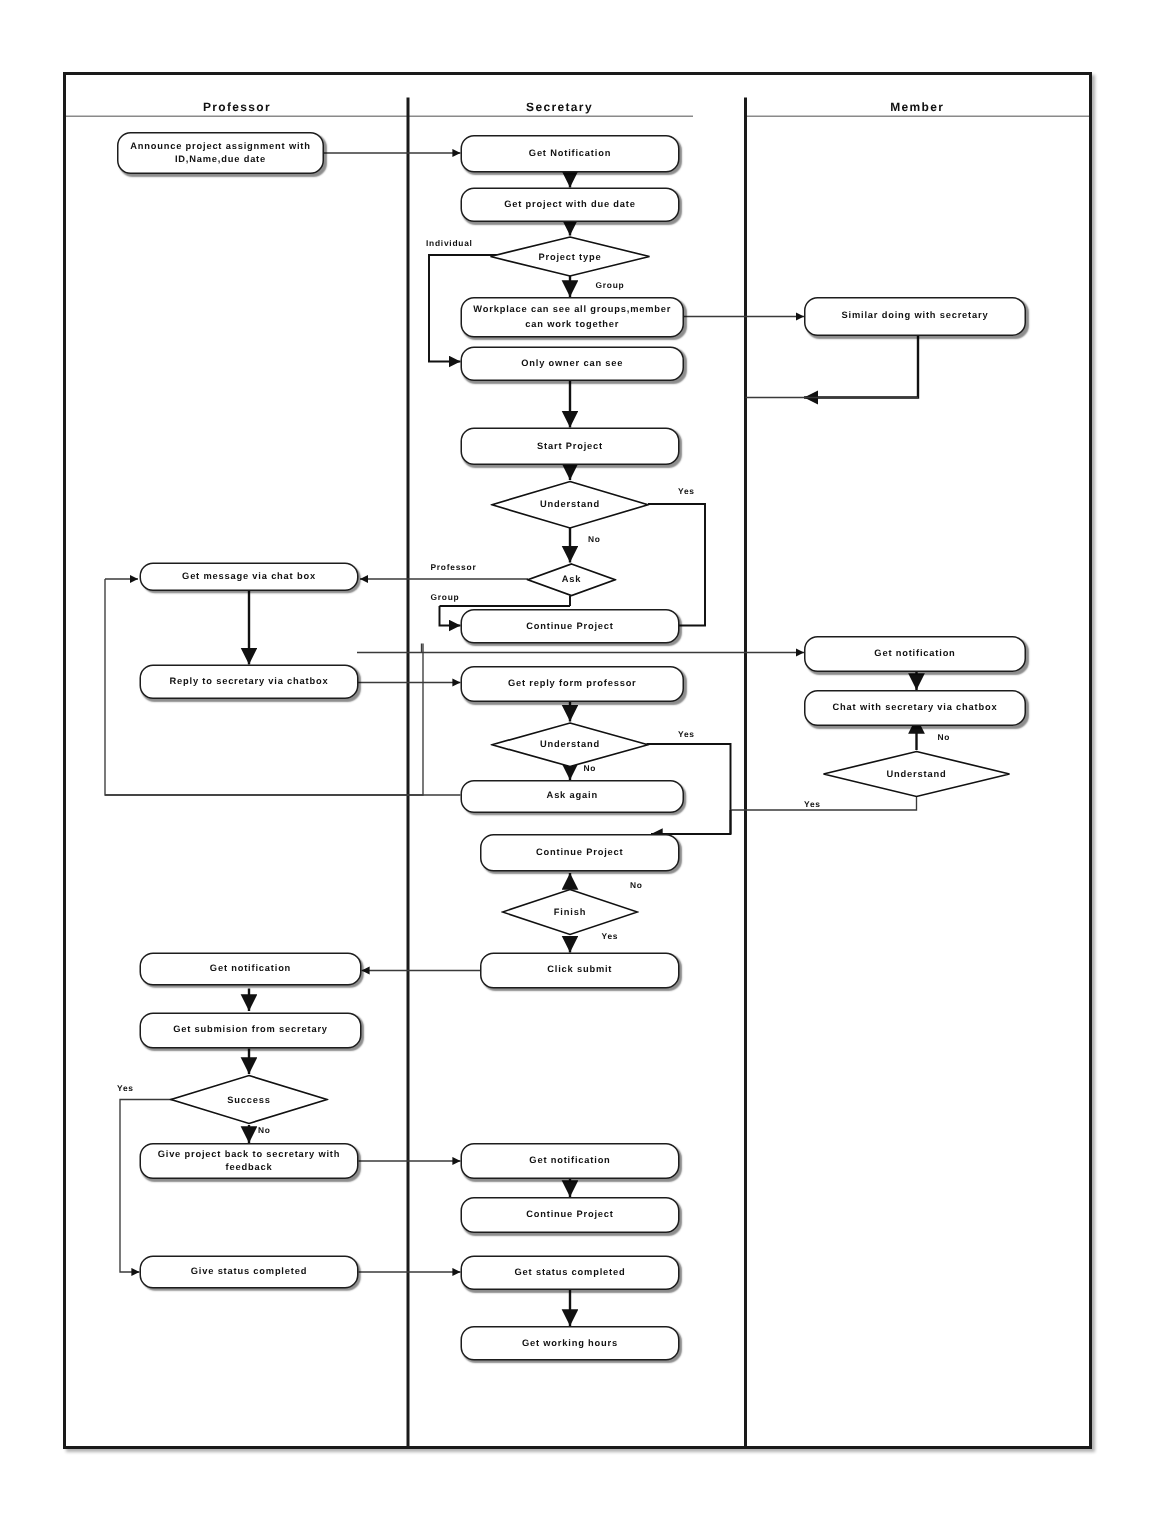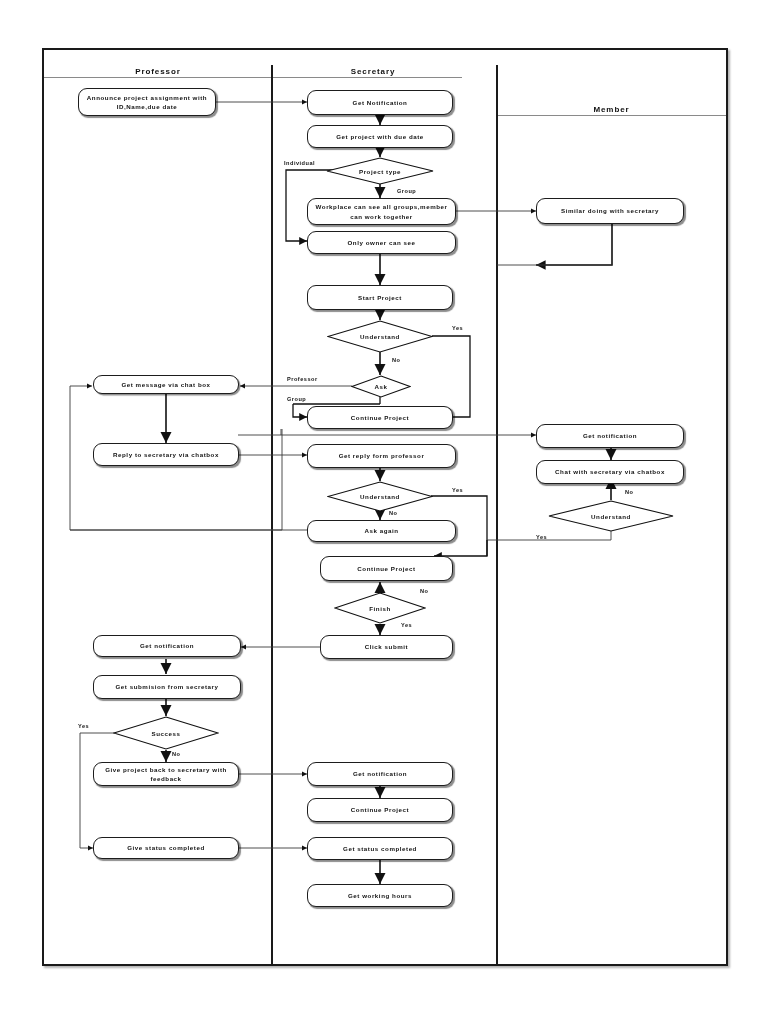--- a/index.html
+++ b/index.html
@@ -10,21 +10,21 @@
          box-shadow:2px 2px 2px rgba(0,0,0,.30);}
   #title{position:absolute;left:44px;top:50px;width:682px;height:15px;
          background:#99f055;border-bottom:1px solid #555;box-sizing:border-box;
          text-align:center;font-size:10px;font-weight:bold;color:#2a2a2a;
          letter-spacing:1.1px;line-height:15px;}
   .lane-hdr{position:absolute;top:65px;height:13px;line-height:13px;
             text-align:center;font-size:8px;font-weight:bold;color:#111;
             letter-spacing:.9px;border-bottom:1px solid #8a8a8a;box-sizing:border-box;}
   #hdr-prof{left:44px;width:228px;}
   #hdr-sec{left:272px;width:190px;padding-left:12px;}
-  #hdr-mem{left:497px;width:229px;margin-top:38px;}
+  #hdr-mem{left:497px;width:229px;}
   .divider{position:absolute;top:65px;width:2px;background:#1a1a1a;height:899px;}
   #div1{left:271px;}
   #div2{left:496px;}
 
   svg#wires{position:absolute;left:0;top:0;width:768px;height:1024px;
             pointer-events:none;}
 
   .node{position:absolute;box-sizing:border-box;background:#fff;
         border:1px solid #1d1d1d;border-radius:9px;
         display:flex;align-items:center;justify-content:center;

